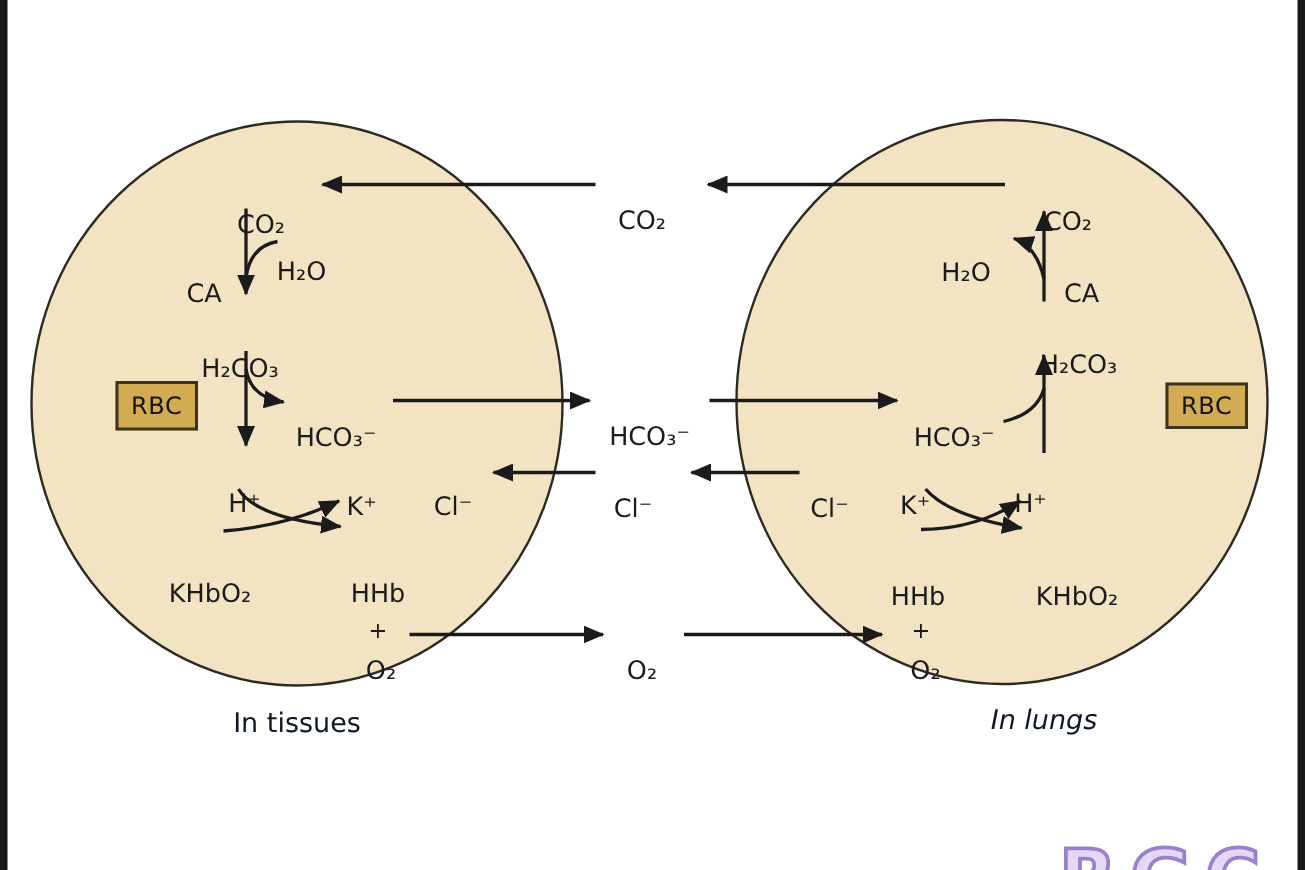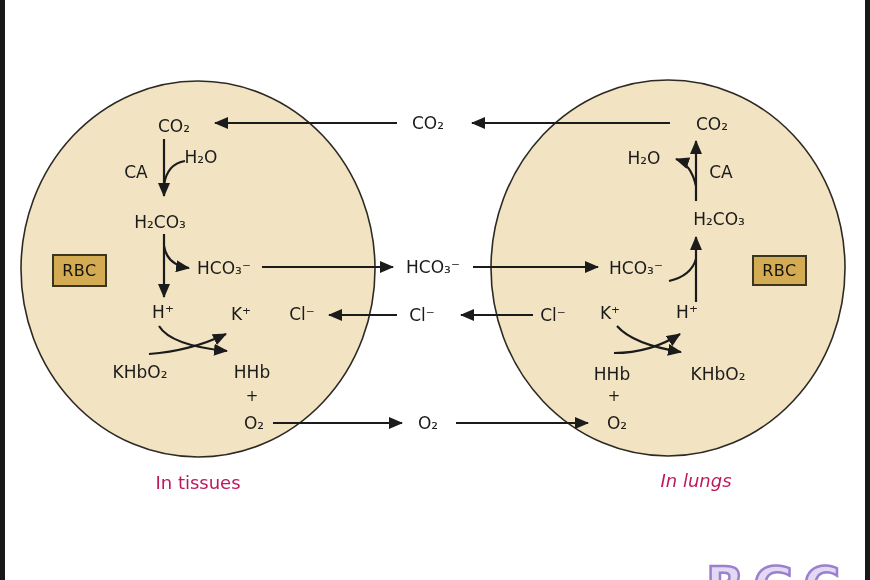--- a/index.html
+++ b/index.html
@@ -6,31 +6,31 @@
   .page{
     position:relative;width:870px;height:580px;background:#ffffff;
     overflow:hidden;font-family:"DejaVu Sans",sans-serif;color:#1b1b1b;
   }
   .edge-bar{position:absolute;top:0;height:580px;background:#181818;}
   .edge-bar.left{left:0;width:5px;}
   .edge-bar.right{right:0;width:5px;}
   svg.diagram{position:absolute;left:0;top:0;}
   .lbl{
     position:absolute;transform:translate(-50%,-50%);
-    font-size:17px;line-height:1;white-space:nowrap;color:#1b1b1b;
+    font-size:17px;line-height:1;white-space:nowrap;color:#1b1b1b;margin-top:25px;
   }
   .lbl.small{font-size:15px;}
   .caption{
     position:absolute;transform:translate(-50%,-50%);
-    font-size:18px;line-height:1;white-space:nowrap;color:#be185d;
+    font-size:18px;line-height:1;white-space:nowrap;color:#0f172a;
   }
   .rbc-box{
     position:absolute;box-sizing:border-box;background:#d2ab52;
     border:2px solid #3a3520;display:flex;align-items:center;justify-content:center;
-    font-size:16px;letter-spacing:0.5px;color:#17130a;
+    font-size:16px;letter-spacing:0.5px;color:#17130a;margin-left:25px;
   }
   .watermark{
     position:absolute;left:706px;top:560px;
     font-size:50px;font-weight:bold;letter-spacing:9px;line-height:1;
     color:#e3d9f4;-webkit-text-stroke:2.5px #9b80cd;
   }
 </style>
 </head>
 <body>
 

